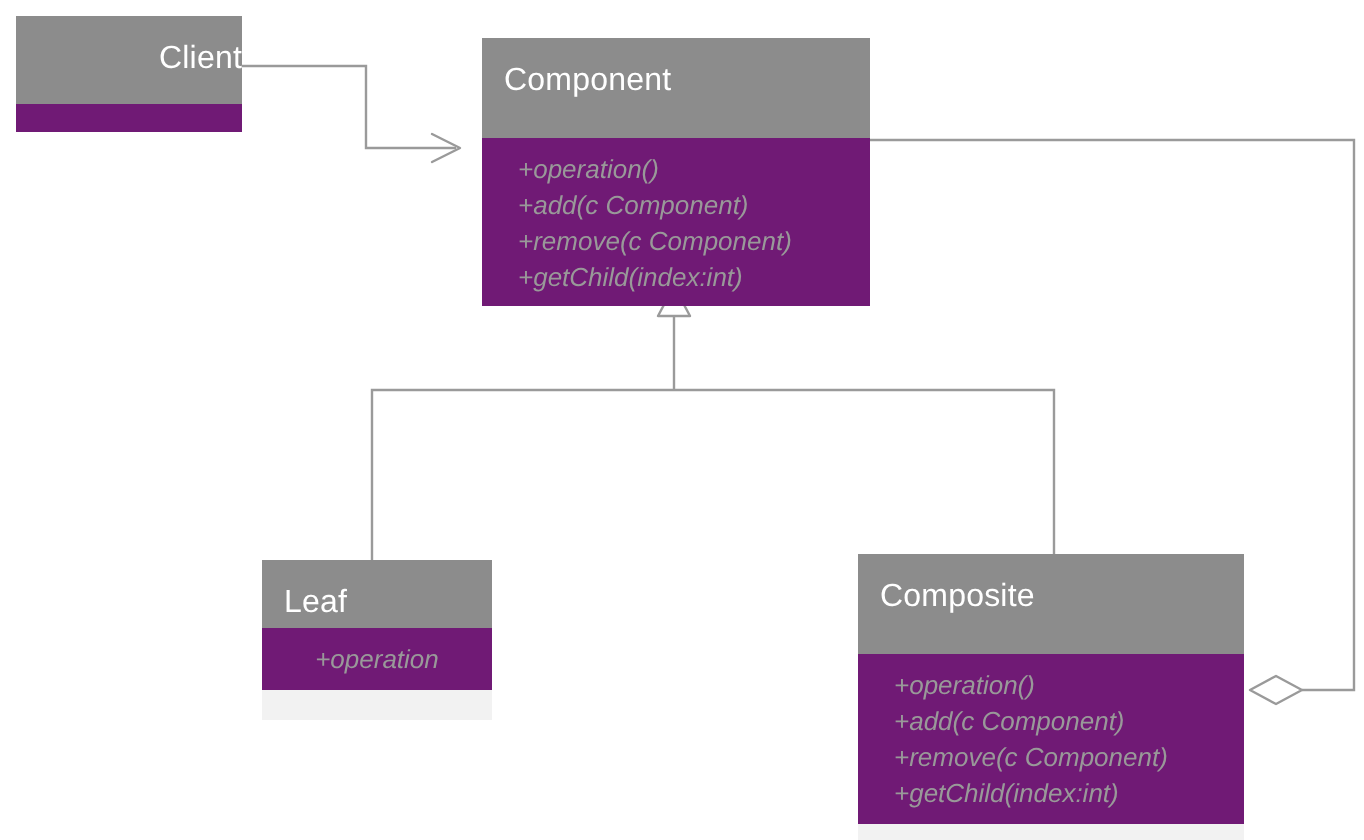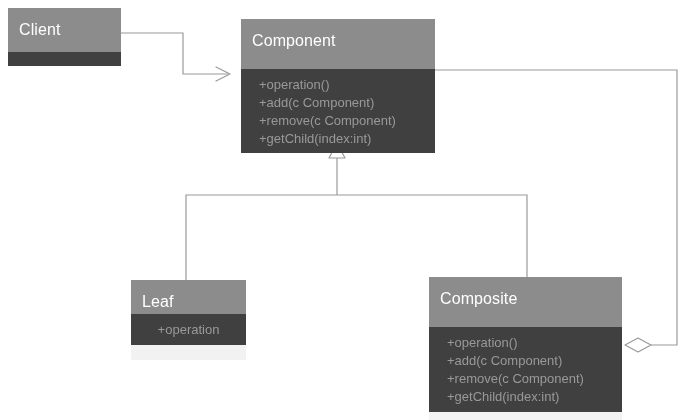--- a/index.html
+++ b/index.html
@@ -38,40 +38,41 @@
     box-sizing: border-box;
     background: #8c8c8c;
     color: #ffffff;
     font-size: 16px;
     line-height: 1;
     padding: 14px 0 0 11px;
     letter-spacing: 0.1px;
   }
   .uml-body {
     box-sizing: border-box;
-    background: #404040;
+    background: #701a75;
     color: #999999;
     font-size: 13px;
     padding: 7px 0 6px 18px;
+    font-style: italic;
   }
   .uml-body.empty {
     padding: 0;
   }
   .uml-member {
     line-height: 18px;
     white-space: nowrap;
   }
   .uml-body.centered {
     padding-left: 0;
     text-align: center;
   }
 
   
   #class-client     { left: 8px;   top: 8px;   width: 113px; height: 58px; }
-  #class-client .uml-header { height: 44px; }
+  #class-client .uml-header { height: 44px; text-align: right; }
   #class-client .uml-body   { height: 14px; }
 
   #class-component  { left: 241px; top: 19px;   width: 194px; height: 134px; }
   #class-component .uml-header { height: 50px; }
 
   #class-leaf       { left: 131px; top: 280px; width: 115px; height: 80px; }
   #class-leaf .uml-header { height: 34px; }
 
   #class-composite  { left: 429px; top: 277px; width: 193px; height: 178px; }
   #class-composite .uml-header { height: 50px; }

